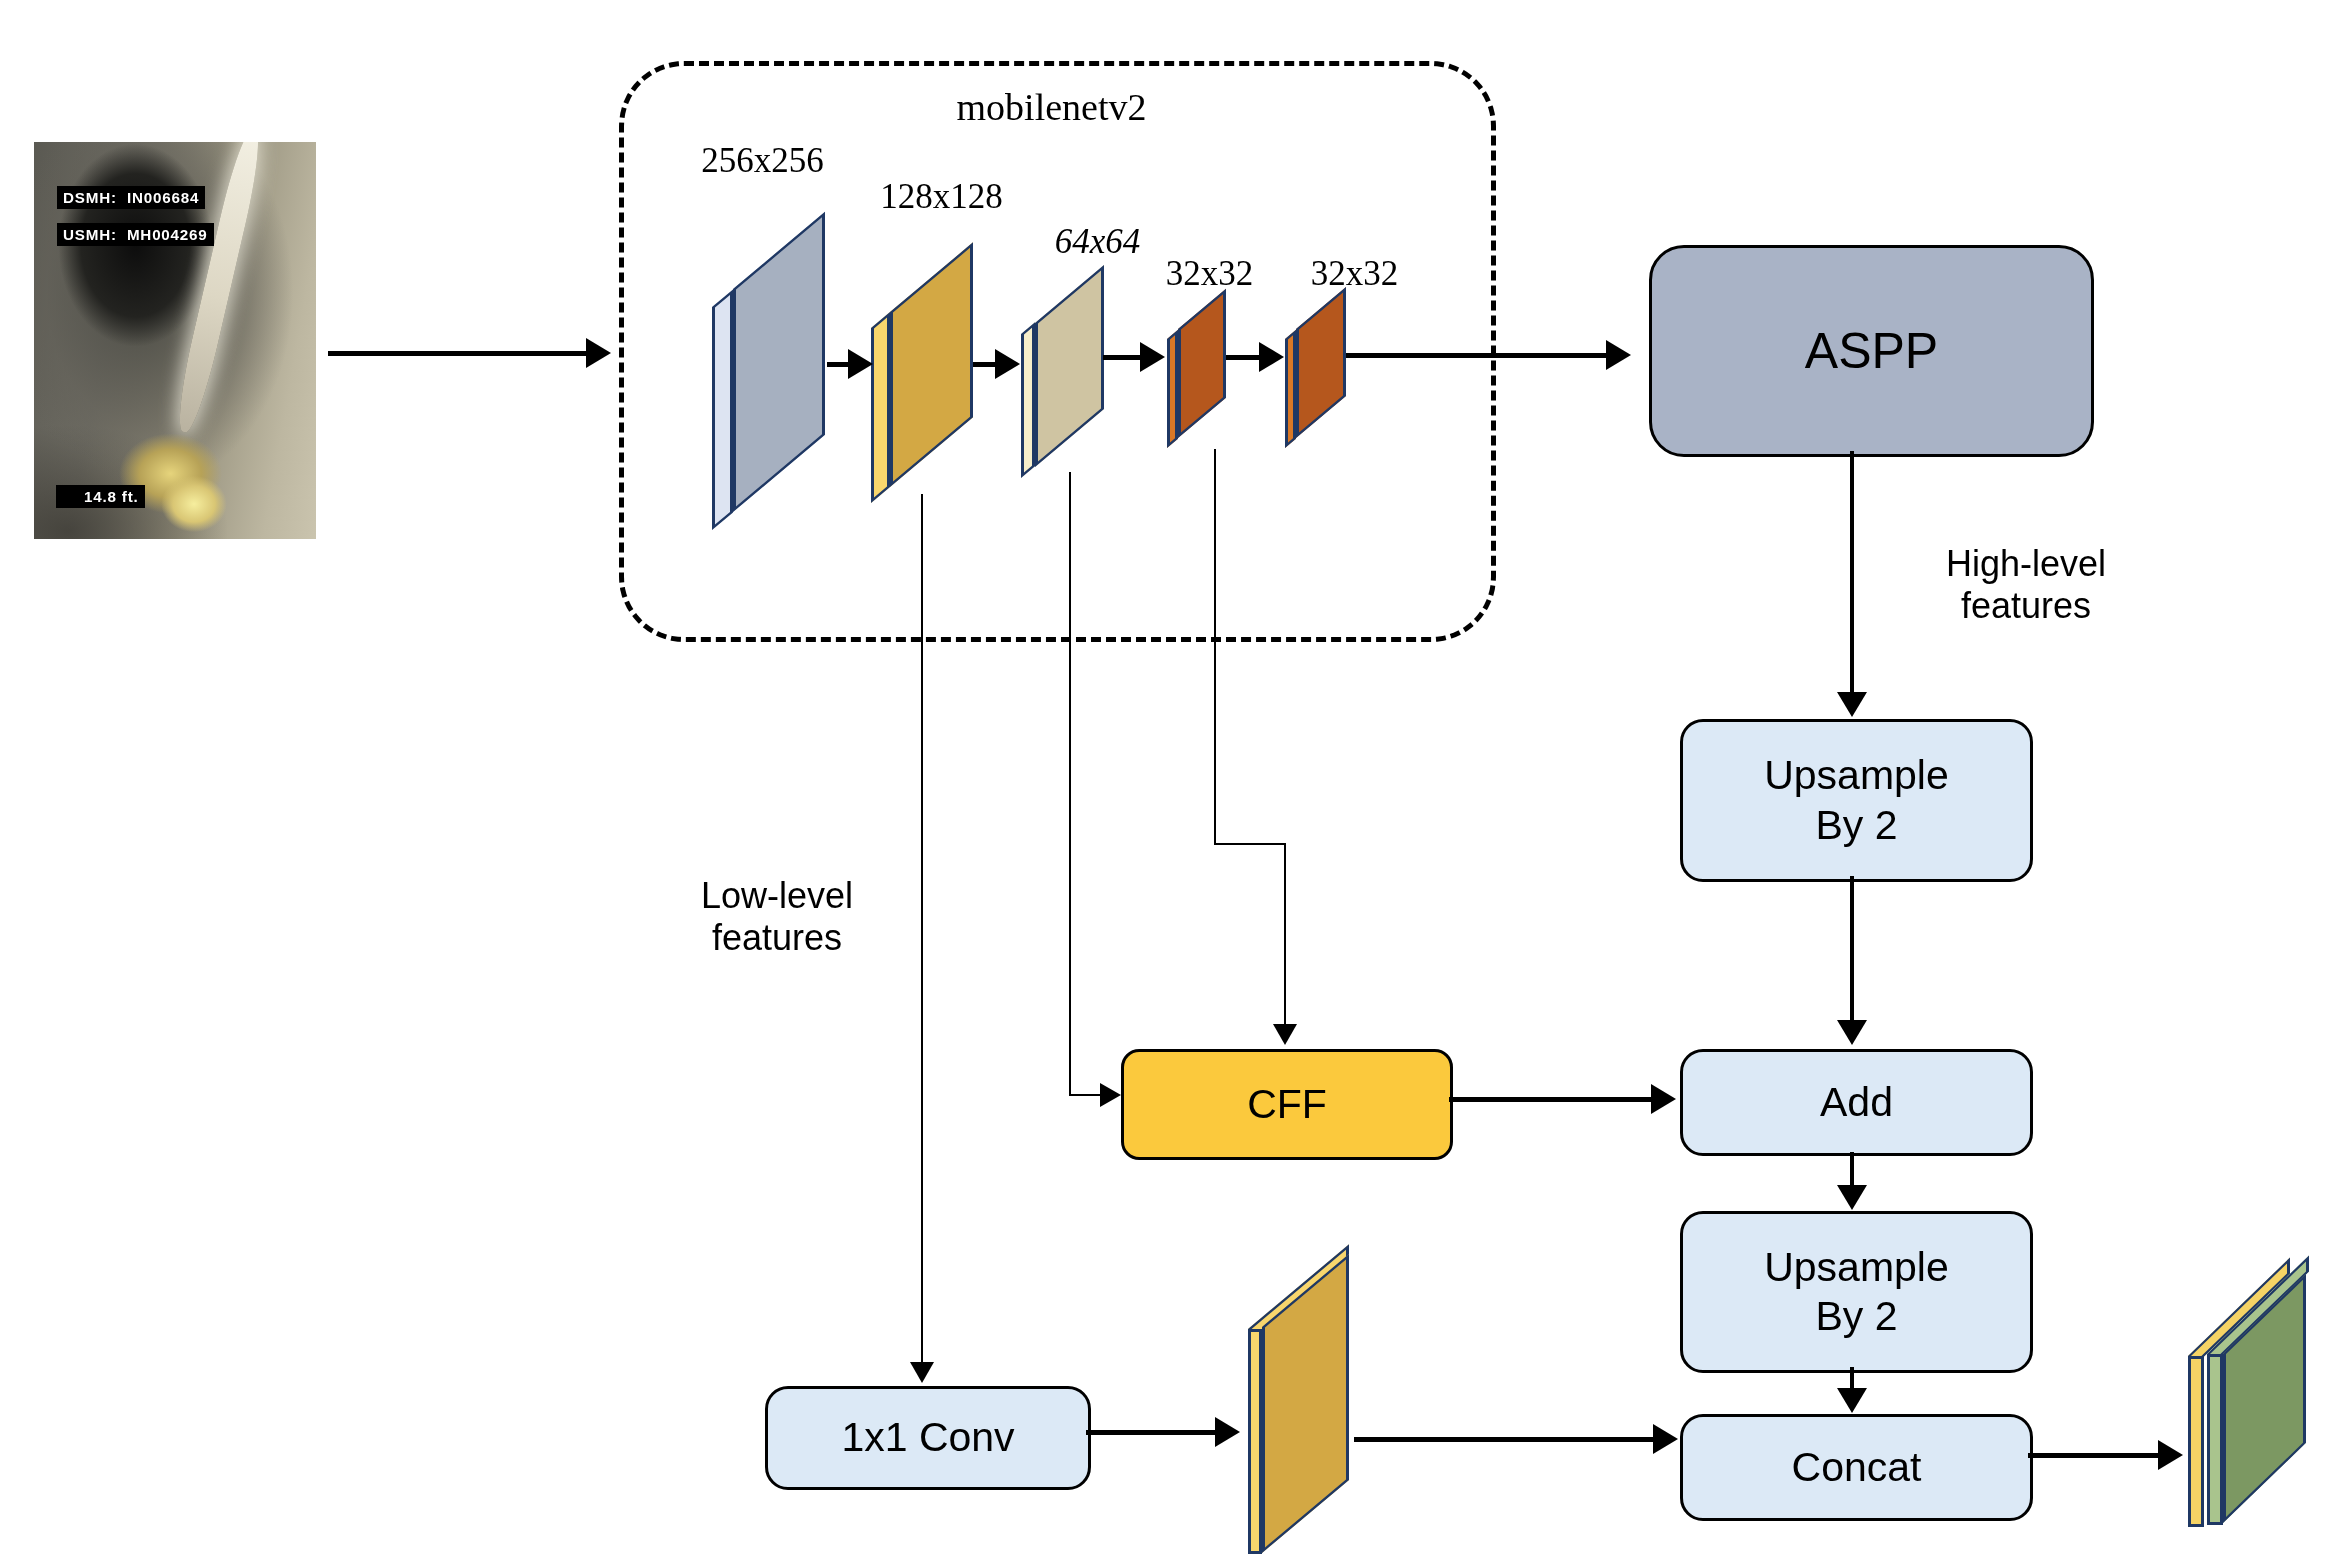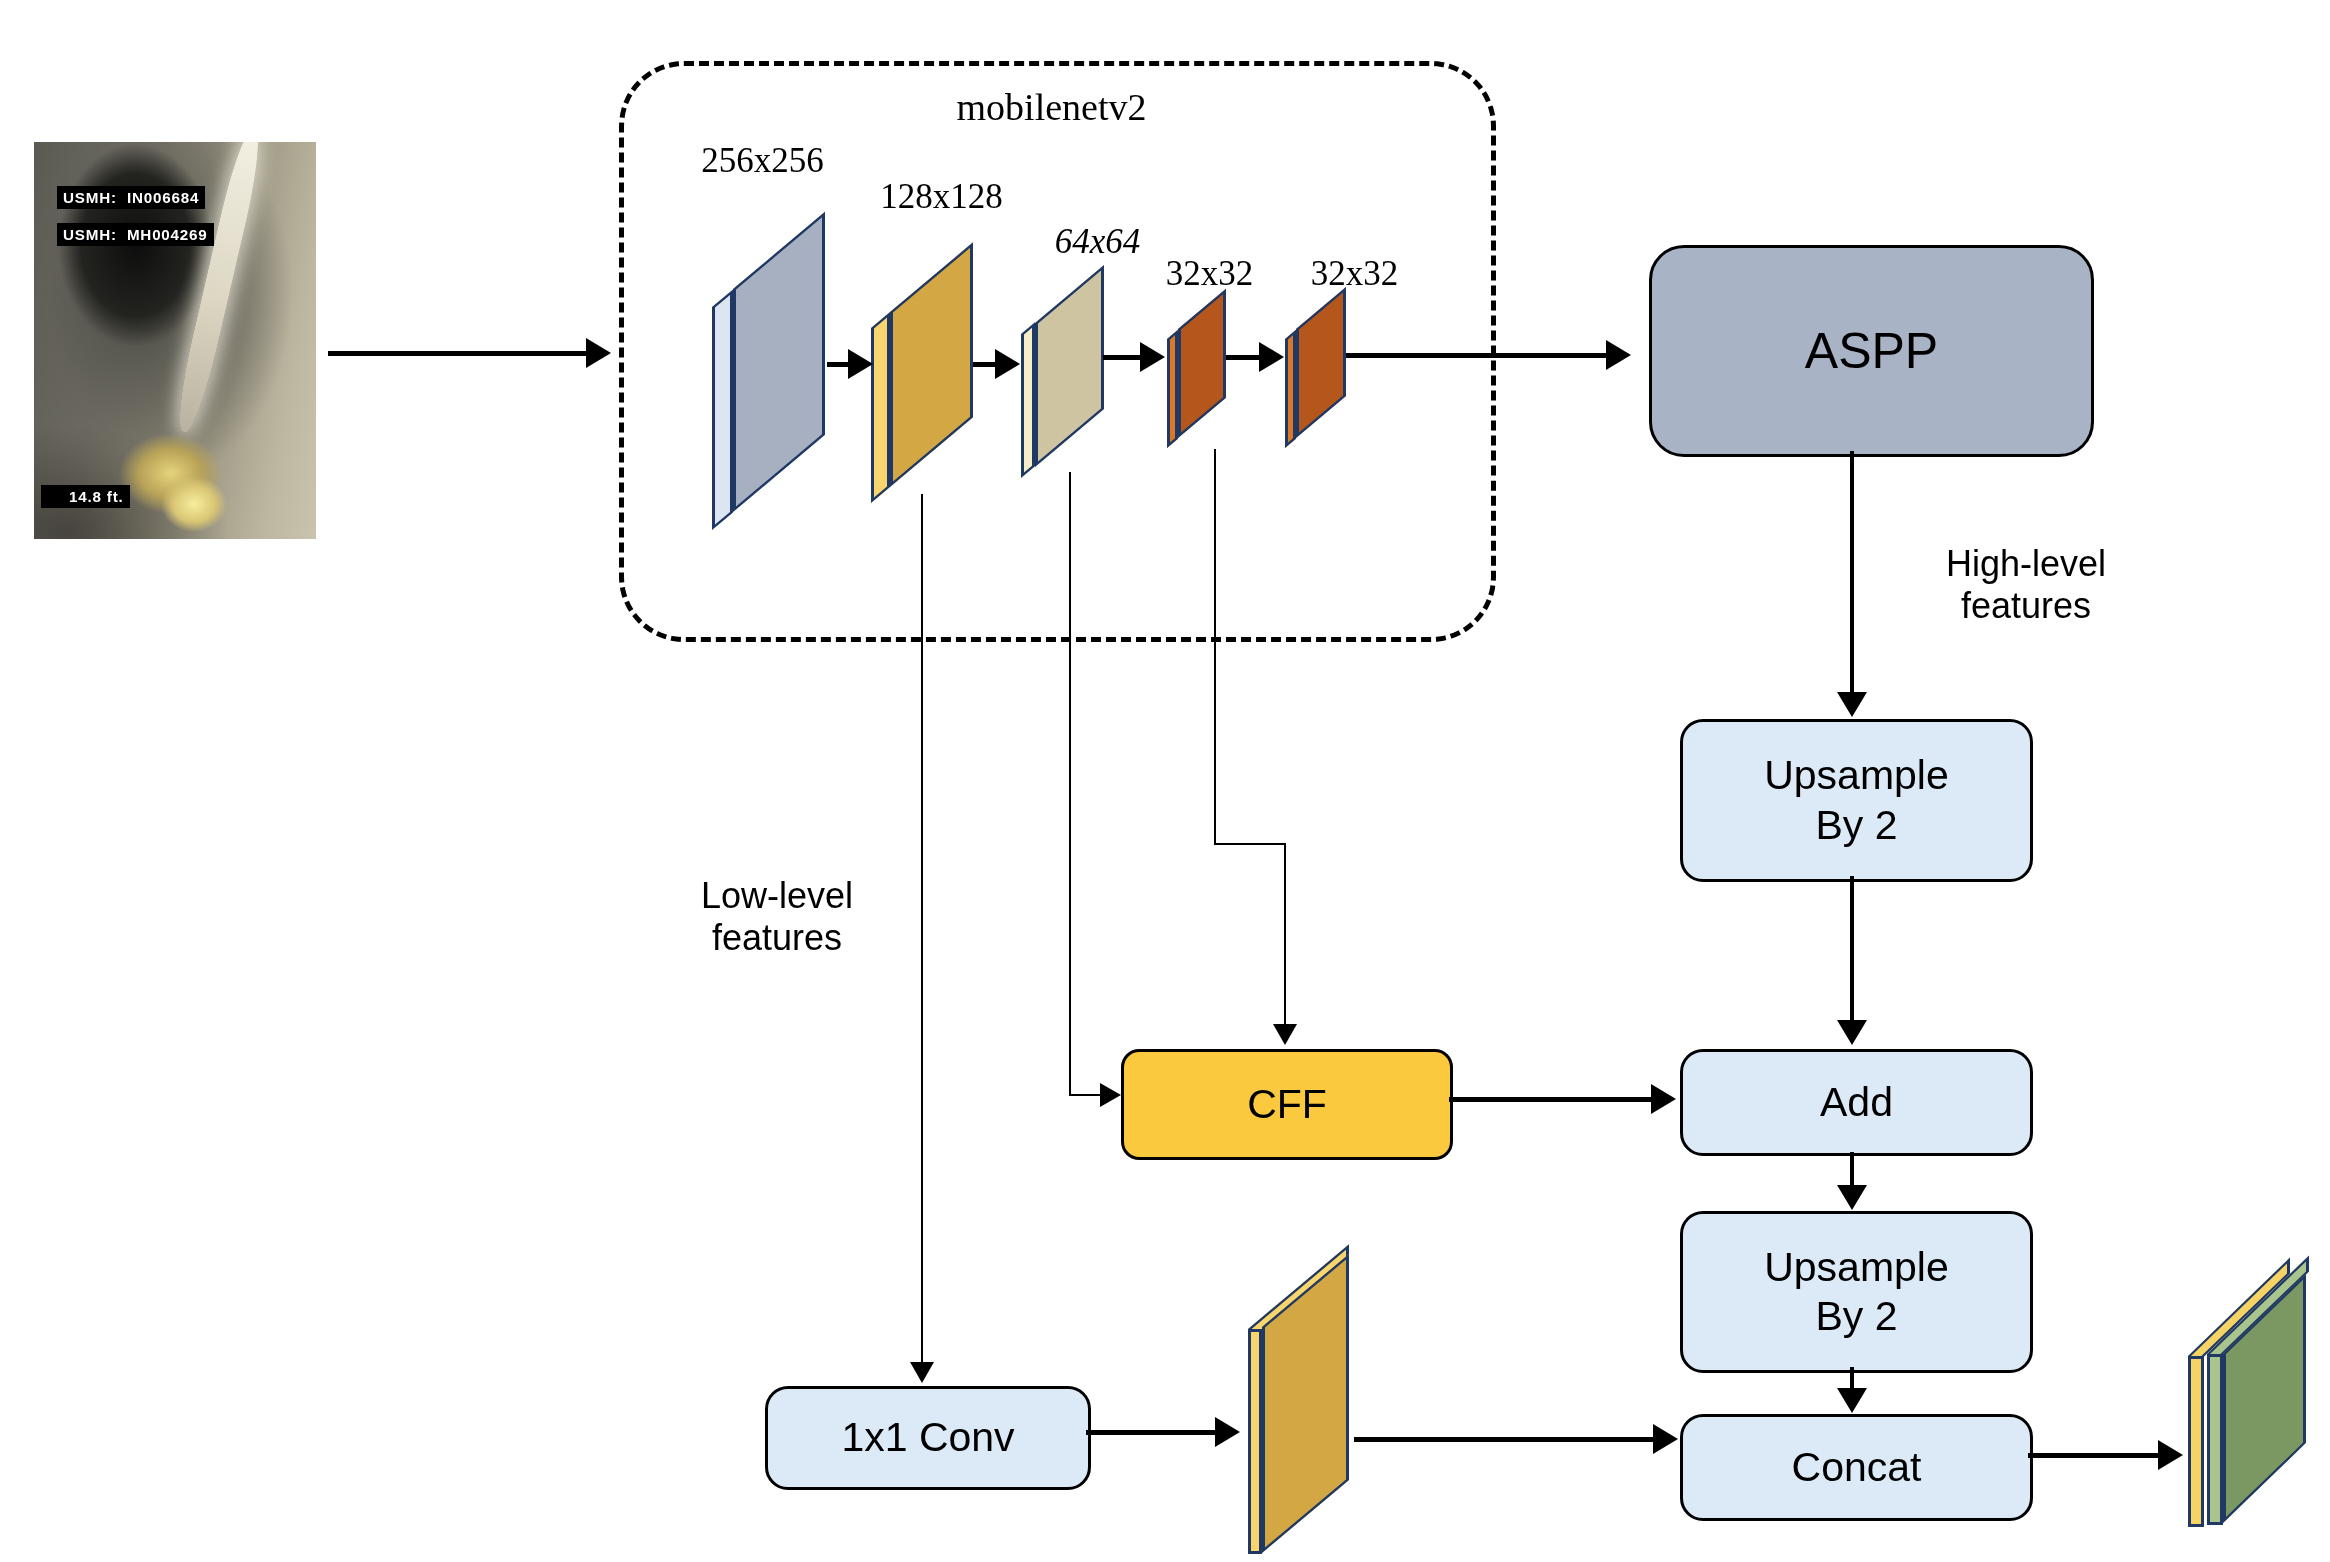--- a/index.html
+++ b/index.html
@@ -64,23 +64,23 @@
 </head>
 <body>
 
 <div id="canvas">
 
 
   <div id="photo">
     <div class="crack"></div>
     <div class="debris"></div>
     <div class="debris2"></div>
-    <div class="ovl" style="left:23px;top:44px;">USMH:  IN006684</div>
+    <div class="ovl" style="left:23px;top:44px;">DSMH:  IN006684</div>
     <div class="ovl" style="left:23px;top:81px;">USMH:  MH004269</div>
-    <div class="ovl" style="left:7px;top:343px;padding-left:28px;">14.8 ft.</div>
+    <div class="ovl" style="left:22px;top:343px;padding-left:28px;">14.8 ft.</div>
   </div>
 
   <div class="arrow-r" style="left:328px;top:351px;width:259px;"></div>
 
   <div class="dashedbox" style="left:619px;top:61px;width:867px;height:571px;"></div>
   <div class="lbl serif50" style="left:823px;top:85px;width:457px;">mobilenetv2</div>
 
   <div class="lbl serif46" style="left:648px;top:141px;width:229px;">256x256</div>
   <div class="lbl serif46" style="left:827px;top:177px;width:229px;">128x128</div>
   <div class="lbl serif46" style="left:983px;top:222px;width:229px;font-style:italic;">64x64</div>

